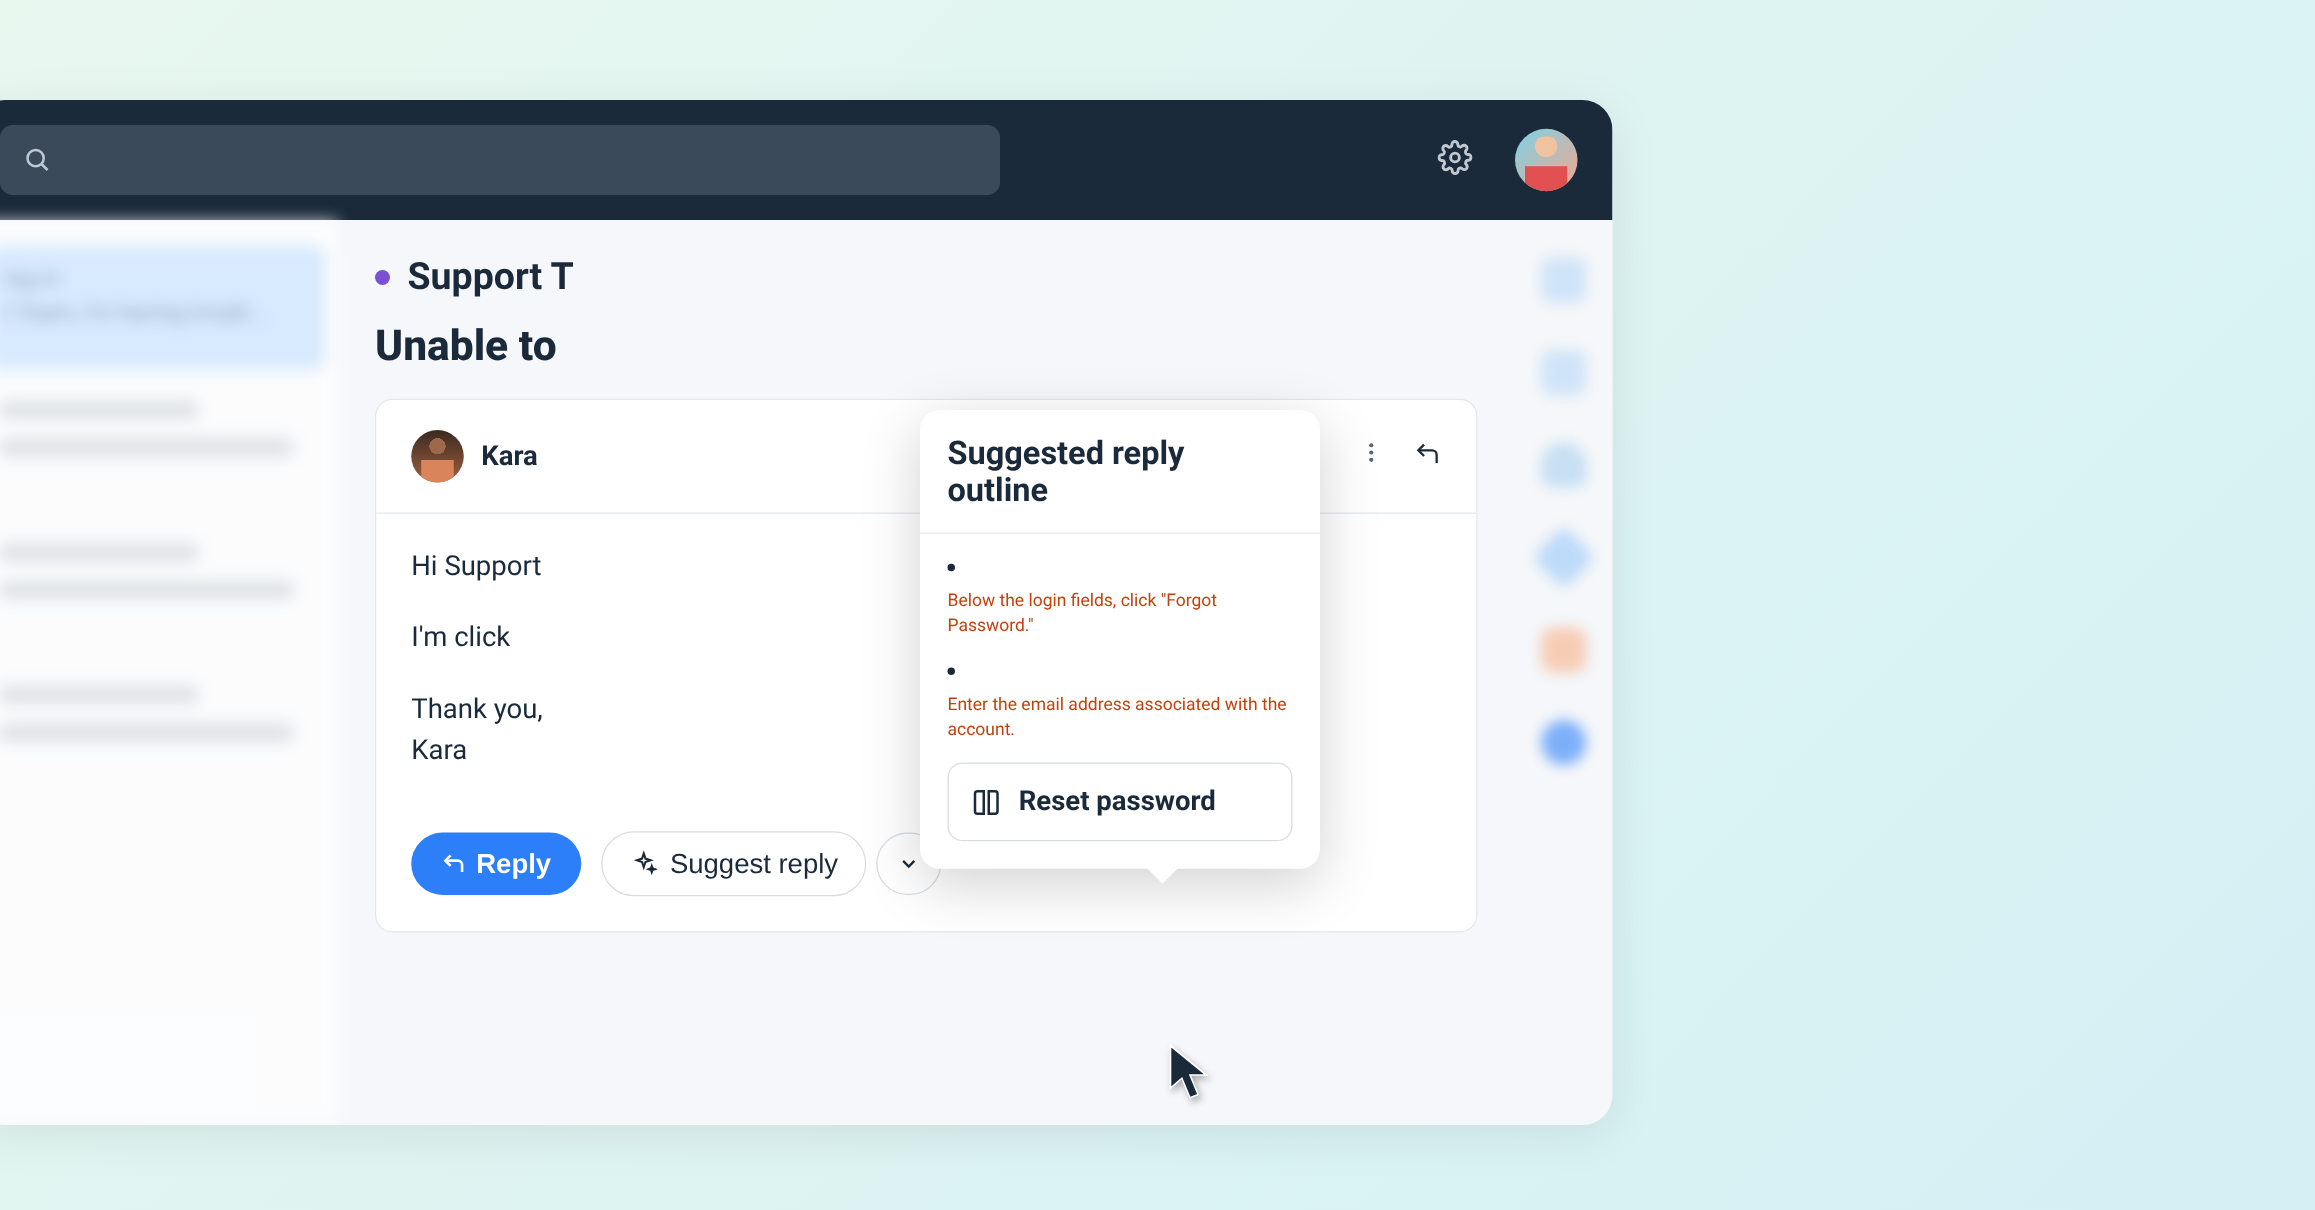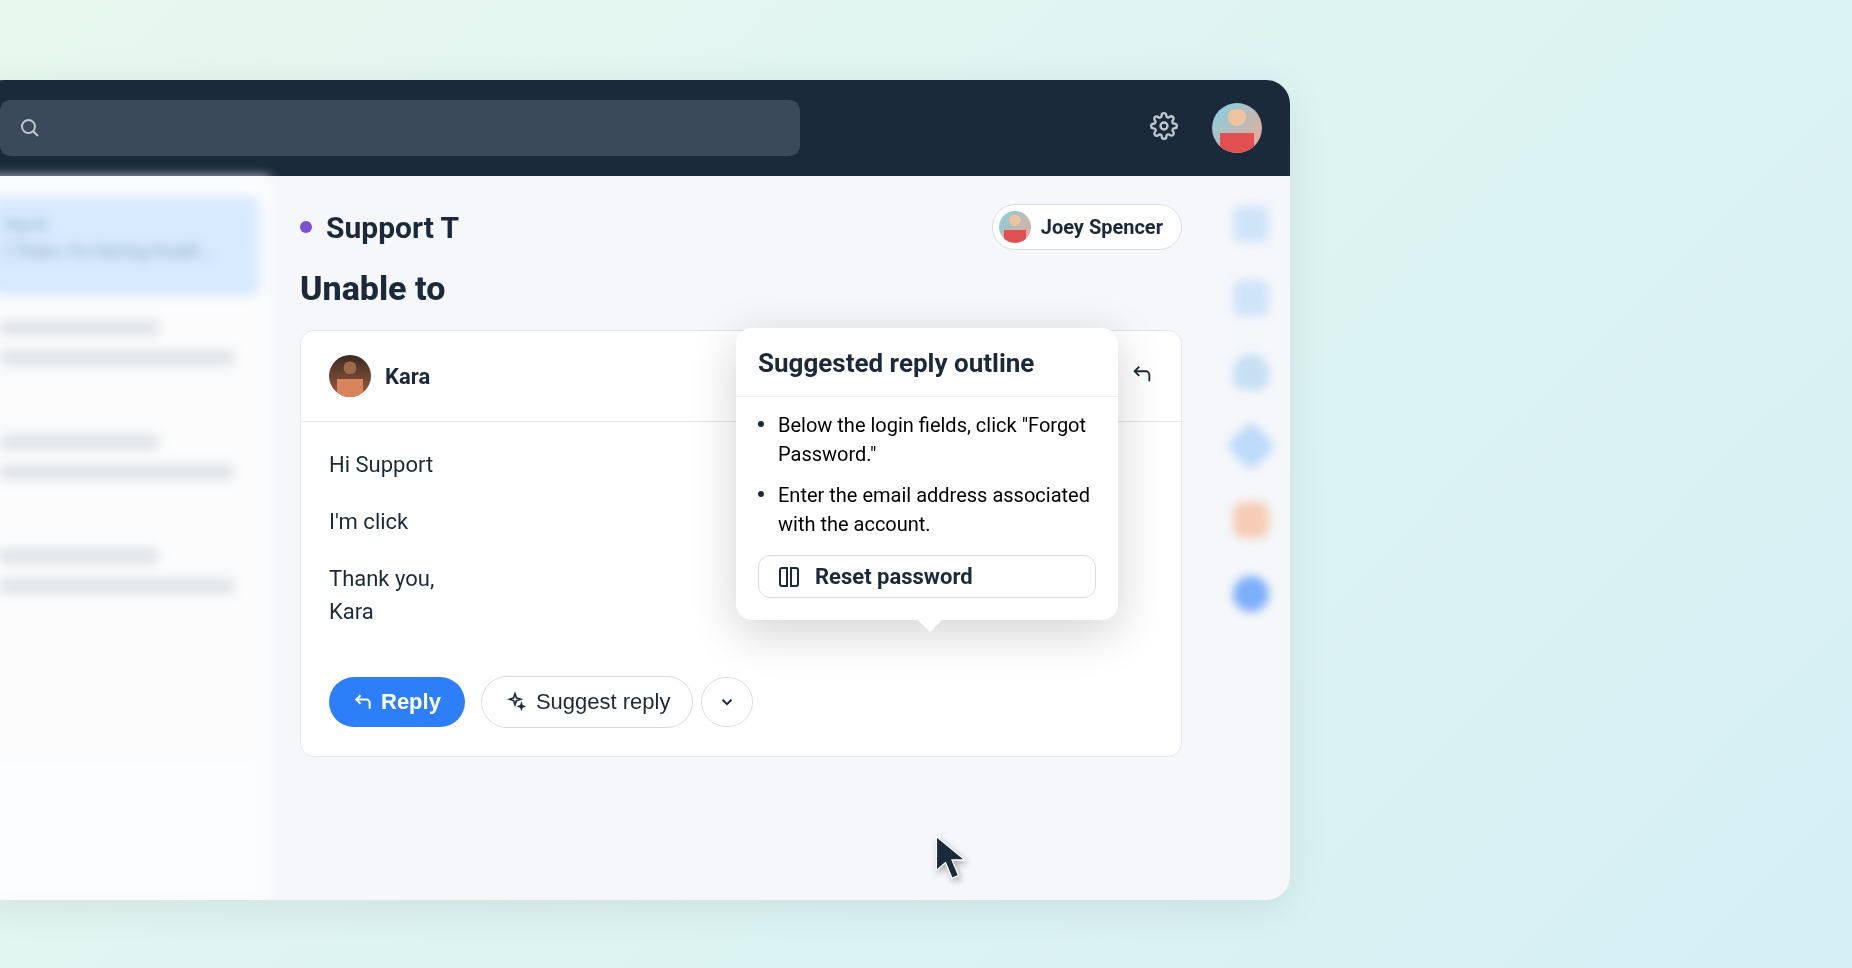--- a/index.html
+++ b/index.html
@@ -137,37 +137,37 @@
   width: 78px; display:flex; flex-direction:column; align-items:center;
   padding-top: 30px; gap: 38px; filter: blur(5px); opacity:0.6;
 }
 .rail-icon { width:36px; height:36px; background:#b8d8f8; border-radius:8px; }
 .rail-icon.circle { border-radius:50%; background:#2d7ff9; }
 .rail-icon.diamond { transform:rotate(45deg); background:#98c8f8; }
 .rail-icon.cloud { border-radius:18px 18px 10px 10px; background:#a8d0f0; }
 .rail-icon.orange { background:#f8b088; border-radius:10px;}
 
 .popover {
-  position:absolute; left:466px; top:152px; width:382px;
+  position:absolute; left:466px; top:152px; width:320px;
   background:#fff; border-radius:16px; box-shadow:0 12px 48px rgba(0,0,0,0.18);
   z-index:50;
 }
 .popover::after {
   content:""; position:absolute; bottom:-12px; left:180px;
   width:0; height:0; border-left:14px solid transparent; border-right:14px solid transparent;
   border-top:14px solid #fff;
 }
 .pop-title { font-size:26px; font-weight:700; color:#1a2a3a; padding:20px 22px 18px; border-bottom:1px solid #ececf0; }
 .pop-list { padding: 14px 22px 4px; }
-.pop-item { display:flex; gap:14px; font-size:20px; color:#000000; line-height:1.45; margin-bottom:12px; }
+.pop-item { display:flex; gap:14px; font-size:14px; color:#c2410c; line-height:1.45; margin-bottom:12px;flex-direction:column; }
 .bullet { width:6px; height:6px; border-radius:50%; background:#1a2a3a; margin-top:10px; flex-shrink:0; }
 .sources-label { font-size:20px; color:#8a8f9a; padding: 4px 22px 10px; }
 .source-pill {
   margin: 0 22px 22px; border:1px solid #d8dce2; border-radius:12px;
-  padding:8px 18px; display:flex; align-items:center; gap:14px;
+  padding:18px 18px; display:flex; align-items:center; gap:14px;
   font-size:22px; font-weight:700; color:#1a2a3a;
 }
 .book-svg { width:24px; height:24px; stroke:#1a2a3a; stroke-width:2; fill:none; }
 
 .cursor-ptr {
   position:absolute; left:660px; top:658px; z-index:60;
   filter: drop-shadow(2px 3px 3px rgba(0,0,0,0.3));
 }
 .cursor-ptr svg { width:44px; height:52px; }
 </style>
@@ -207,24 +207,20 @@
       <div class="sb-gap"></div>
       <div class="sb-row short"></div>
         <div class="sb-row long"></div>
     </div>
 
     <div class="content">
 
       <div class="meta-row">
         <span class="purple-dot"></span>
         <span class="support-text">Support T</span>
-        <div class="assignee-pill">
-          <span class="assignee-av"></span>
-          <span>Joey Spencer</span>
-        </div>
       </div>
 
       <h1 class="ticket-title">Unable to</h1>
 
       <div class="msg-card">
         <div class="msg-header">
           <div class="sender-av"></div>
           <div class="sender-name">Kara</div>
           <div class="msg-actions">
             <span>

